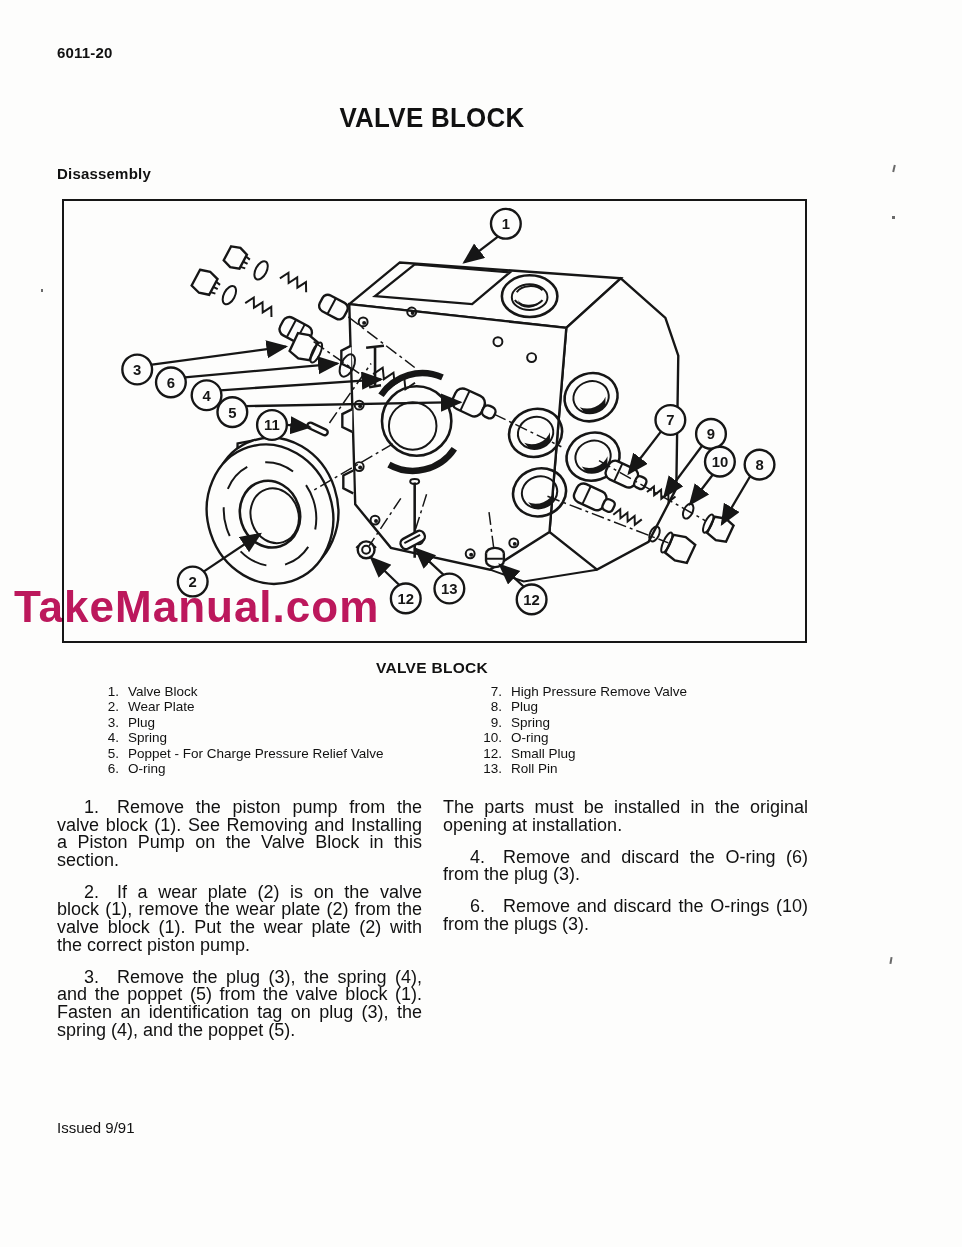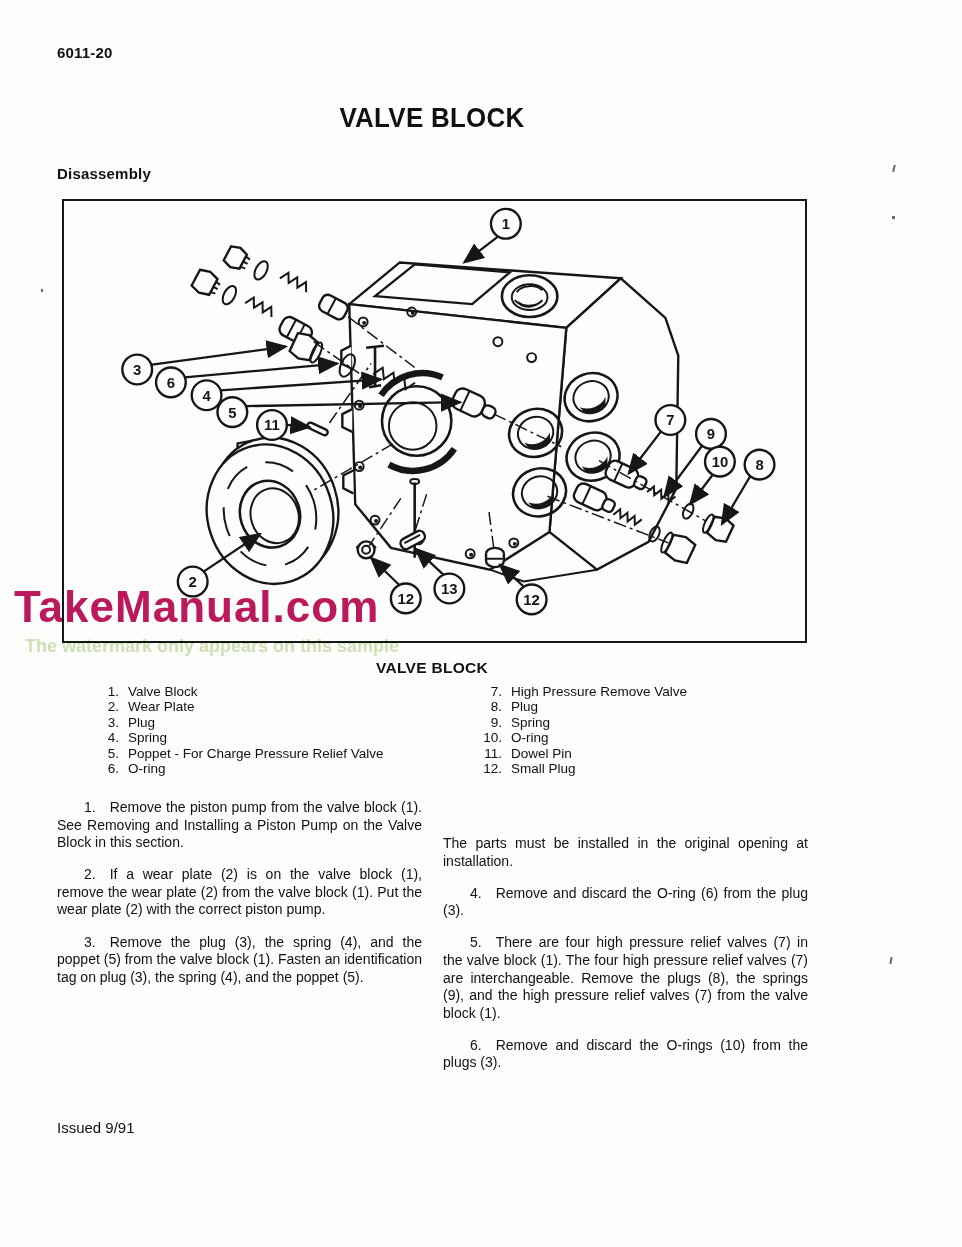--- a/index.html
+++ b/index.html
@@ -25,23 +25,23 @@
   .watermark-tagline{position:absolute;left:25px;top:636px;font-size:18px;font-weight:bold;
     mix-blend-mode:multiply;z-index:40;white-space:nowrap;}
   
   .parts-col{position:absolute;top:684px;font-size:13.5px;line-height:15.4px;}
   #parts-left{left:95px;width:330px;}
   #parts-right{left:478px;width:330px;}
   .plrow{display:flex;}
   .plnum{width:24px;text-align:right;flex:0 0 24px;}
   .pllabel{margin-left:9px;}
   
-  .body-col{position:absolute;top:799px;width:365px;font-size:14px;line-height:17.6px;}
+  .body-col{position:absolute;top:799px;width:365px;font-size:18px;line-height:17.6px;}
   #col-left{left:57px;}
-  #col-right{left:443px;margin-top:36px;}
+  #col-right{left:443px;}
   .para{margin:0 0 14.5px 0;text-align:justify;}
   .para.step{text-indent:27px;}
   .para.note{font-style:italic;}
   
   .issued{position:absolute;left:57px;top:1119px;font-size:15px;}
   
   .speck{position:absolute;background:#6a6a6a;}
   #speck1{left:893px;top:165px;width:2px;height:7px;transform:rotate(14deg);}
   #speck2{left:892px;top:216px;width:3px;height:3px;}
   #speck3{left:890px;top:957px;width:2px;height:7px;transform:rotate(10deg);}
@@ -330,21 +330,20 @@
       <g>
           <circle class="co-circle" cx="700" cy="266" r="15"></circle>
           <text class="co-num" x="700" y="271.5">8</text>
         </g>
     </svg>
   </div>
 
   <div class="figure-caption">VALVE BLOCK</div>
 
   <div class="watermark" style="color: #be185d;">TakeManual.com</div>
-  <div class="watermark-tagline" style="color: rgb(207, 226, 182);">The watermark only appears on this sample</div>
 
   <div class="parts-col" id="parts-left">
       <div class="plrow">
         <span class="plnum">1.</span>
         <span class="pllabel">Valve Block</span>
       </div>
       <div class="plrow">
         <span class="plnum">2.</span>
         <span class="pllabel">Wear Plate</span>
       </div>
@@ -376,38 +375,37 @@
       </div>
       <div class="plrow">
         <span class="plnum">9.</span>
         <span class="pllabel">Spring</span>
       </div>
       <div class="plrow">
         <span class="plnum">10.</span>
         <span class="pllabel">O-ring</span>
       </div>
       <div class="plrow">
-        <span class="plnum">11.</span>
-        <span class="pllabel">Dowel Pin</span>
-      </div>
-      <div class="plrow">
         <span class="plnum">12.</span>
         <span class="pllabel">Small Plug</span>
+      </div>
+      <div class="plrow">
+        <span class="plnum">13.</span>
+        <span class="pllabel">Roll Pin</span>
       </div>
     </div>
 
   <div class="body-col" id="col-left">
       <p class="para step">1.  Remove the piston pump from the valve block (1). See Removing and Installing a Piston Pump on the Valve Block in this section.</p>
       <p class="para step">2.  If a wear plate (2) is on the valve block (1), remove the wear plate (2) from the valve block (1). Put the wear plate (2) with the correct piston pump.</p>
       <p class="para step">3.  Remove the plug (3), the spring (4), and the poppet (5) from the valve block (1). Fasten an identification tag on plug (3), the spring (4), and the poppet (5).</p>
     </div>
   <div class="body-col" id="col-right">
       <p class="para plain">The parts must be installed in the original opening at installation.</p>
       <p class="para step">4.  Remove and discard the O-ring (6) from the plug (3).</p>
-      <p class="para step">5.  There are four high pressure relief valves (7) in the valve block (1). The four high pressure relief valves (7) are interchangeable. Remove the plugs (8), the springs (9), and the high pressure relief valves (7) from the valve block (1).</p>
       <p class="para step">6.  Remove and discard the O-rings (10) from the plugs (3).</p>
     </div>
 
   <div class="issued">Issued 9/91</div>
 
   <div class="speck" id="speck1"></div>
   <div class="speck" id="speck2"></div>
   <div class="speck" id="speck3"></div>
   <div class="speck" id="speck4"></div>
 </div>

